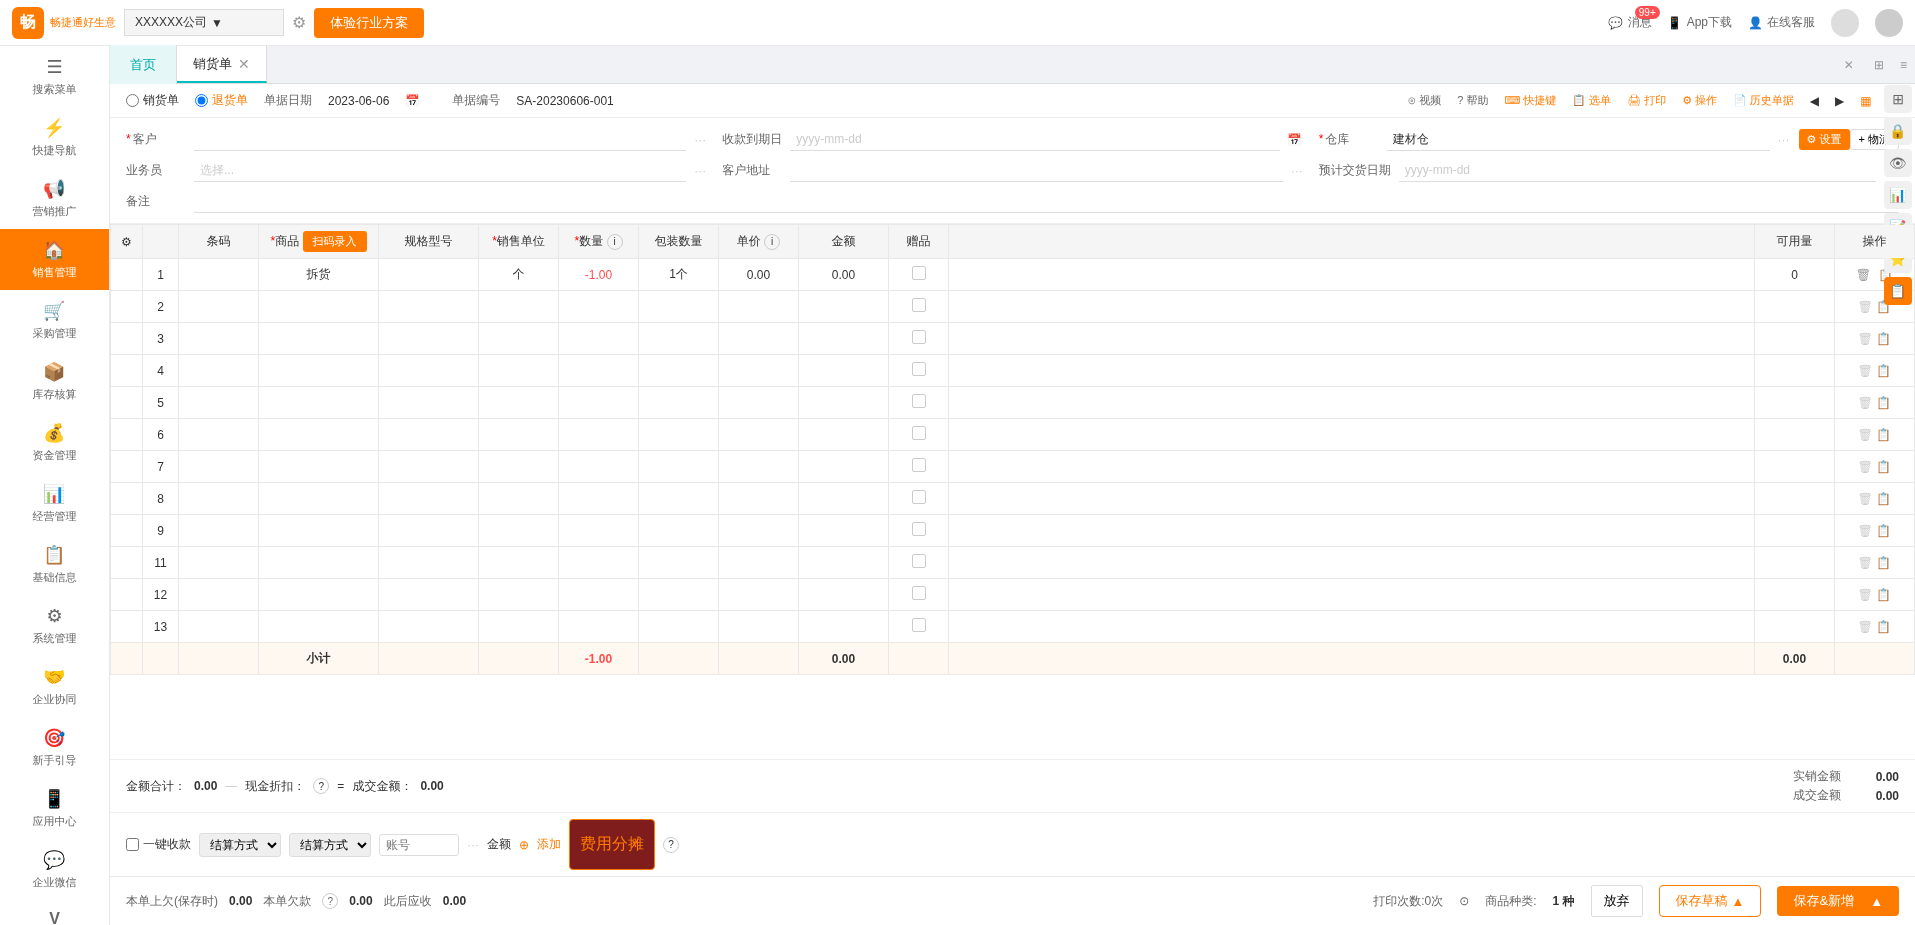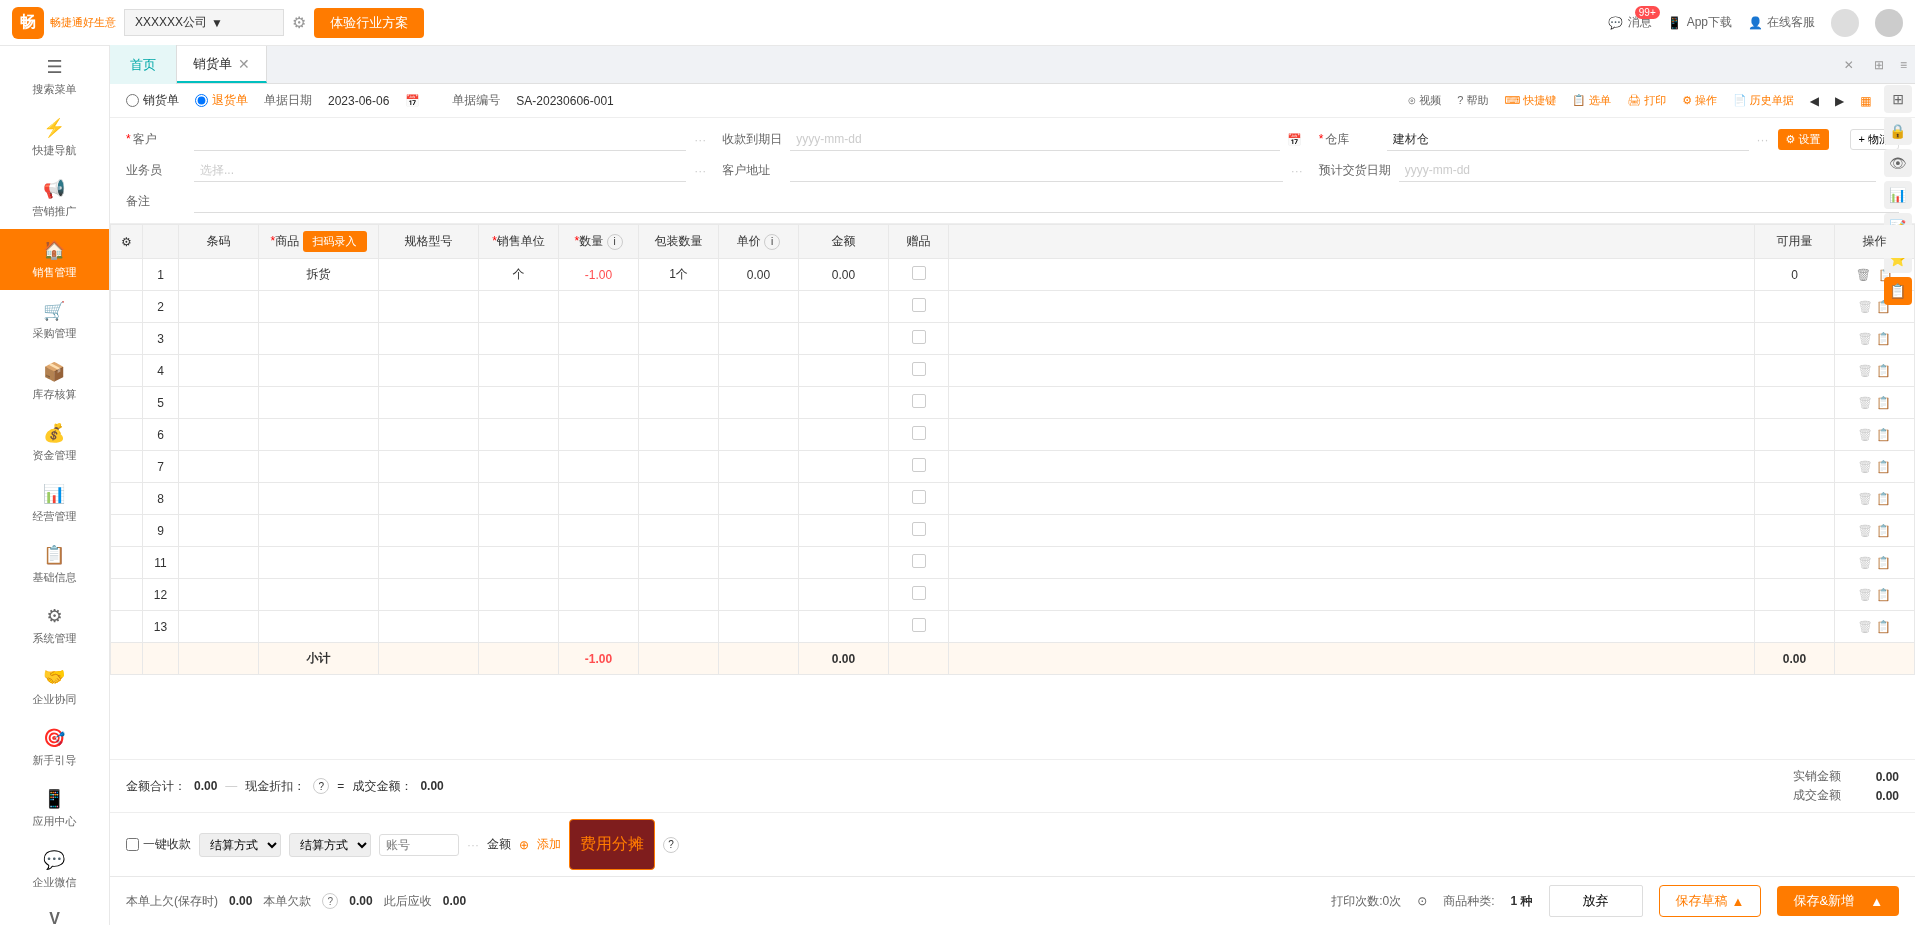--- a/index.html
+++ b/index.html
@@ -53,21 +53,21 @@
     .col-spec { width: 100px; }
     .col-unit { width: 80px; }
     .col-qty { width: 80px; }
     .col-pkg { width: 80px; }
     .col-price { width: 80px; }
     .col-amount { width: 90px; }
     .col-gift { width: 60px; }
     .col-avail { width: 80px; }
     .col-action { width: 80px; }
     .btn-expense { background: #7f1d1d; border: 1px solid #ff7b00; color: #ff7b00; border-radius: 4px; padding: 14px 10px; cursor: pointer; font-size: 16px; }
-    .btn-discard { border: 1px solid #ddd; background: white; padding: 6px 33px; border-radius: 2px; cursor: pointer; font-size: 13px; }
+    .btn-discard { border: 1px solid #ddd; background: white; padding: 6px 12px; border-radius: 2px; cursor: pointer; font-size: 13px; }
     .btn-draft { border: 1px solid #ff7b00; color: #ff7b00; background: white; padding: 6px 16px; border-radius: 4px; cursor: pointer; font-size: 13px; display: flex; align-items: center; gap: 4px; }
     .btn-save-new { background: #ff7b00; color: white; border: none; padding: 6px 16px; border-radius: 4px; cursor: pointer; font-size: 13px; display: flex; align-items: center; gap: 16px; }
 
     
     .right-panel { position: absolute; right: 0; top: 84px; width: 32px; display: flex; flex-direction: column; gap: 2px; }
     .right-btn { width: 28px; height: 28px; background: #f0f0f0; border-radius: 4px; display: flex; align-items: center; justify-content: center; cursor: pointer; font-size: 14px; color: #666; margin: 1px; }
     .right-btn.orange { background: #ff7b00; color: white; }
 
     .checkbox { width: 14px; height: 14px; border: 1px solid #ccc; display: inline-block; border-radius: 2px; cursor: pointer; }
     .icon-circle { width: 16px; height: 16px; border: 1px solid #ccc; border-radius: 50%; display: inline-flex; align-items: center; justify-content: center; font-size: 10px; cursor: pointer; }
@@ -223,21 +223,21 @@
       </div>
       <div class="field-row">
         <span class="field-label">收款到期日</span>
         <input class="field-input" placeholder="yyyy-mm-dd" style="flex: 1 1 0%;">
         <span style="cursor:pointer">📅</span>
       </div>
       <div class="field-row">
         <span class="field-label required">仓库</span>
         <input class="field-input" value="建材仓" style="flex: 1 1 0%;">
         <span class="field-dots">···</span>
-        <div style="margin-left:1px;display:flex;gap:21px;">
+        <div style="margin-left:1px;display:flex;gap:0;">
           <button style="background:#ff7b00;color:white;border:none;border-radius:3px;padding:2px 8px;font-size:11px;cursor:pointer">⚙ 设置</button>
           <button style="background:white;border:1px solid #ddd;border-radius:3px;padding:2px 8px;font-size:11px;cursor:pointer">+ 物流</button>
         </div>
       </div>
 
       <div class="field-row">
         <span class="field-label">业务员</span>
         <input class="field-input" placeholder="选择..." style="flex: 1 1 0%;">
         <span class="field-dots">···</span>
       </div>

